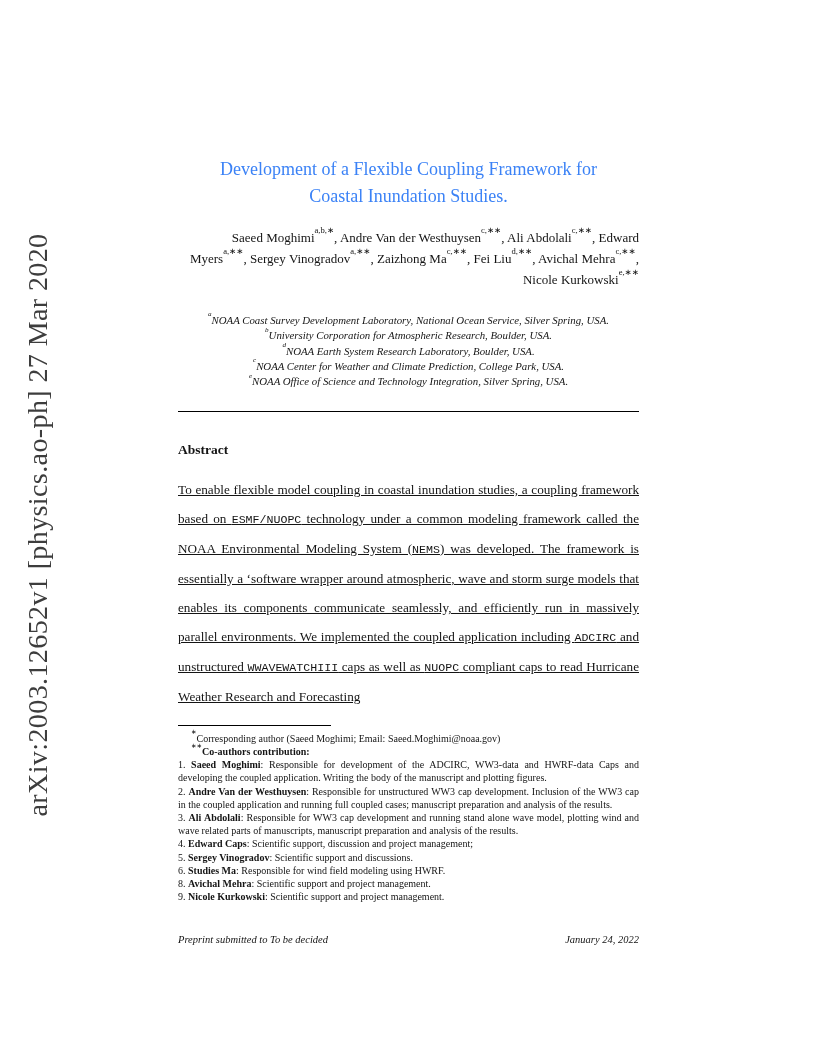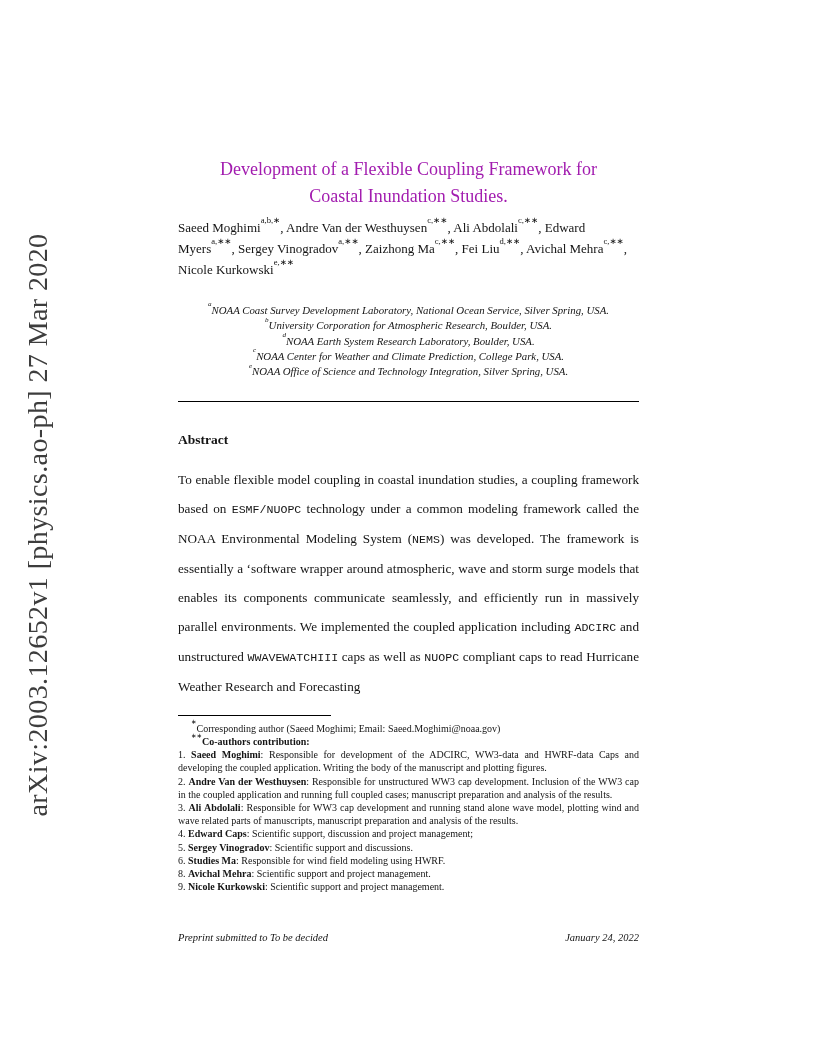--- a/index.html
+++ b/index.html
@@ -10,39 +10,39 @@
     background:#ffffff; color:#141414; overflow:hidden;
   }
   .watermark {
     position:absolute; top:525px; left:38px;
     transform:translate(-50%,-50%) rotate(-90deg);
     white-space:nowrap; font-size:28px; color:#3d3d3d; letter-spacing:0.4px;
   }
   .content { position:absolute; left:178px; top:156px; width:461px; }
   .title {
     font-size:18px; font-weight:normal; text-align:center;
-    line-height:1.5; white-space:pre-line; color:#a21caf;
+    line-height:1.5; white-space:pre-line; color:#3b82f6;
   }
-  .authors { margin-top:7px; font-size:13px; text-align:left; line-height:1.62; }
+  .authors { margin-top:17px; font-size:13px; text-align:right; line-height:1.62; }
   .affiliations { margin-top:23px; }
   .affiliation {
     font-style:italic; font-size:10.8px; text-align:center; line-height:1.42;
   }
   sup { font-size:66%; line-height:0; position:relative; top:-0.45em; }
   .rule { margin-top:21px; border:none; border-top:1.2px solid #000; height:0; }
   .abstract-heading { margin-top:30px; font-size:13.5px; font-weight:bold; }
   .abstract-text {
-    margin-top:17px; font-size:13.2px; line-height:29px; text-align:justify;
+    margin-top:17px; font-size:13.2px; line-height:29px; text-align:justify;text-decoration:underline;
   }
   .mono { font-family:"Liberation Mono", monospace; font-size:0.88em; }
   .fn-rule { margin-top:14px; width:153px; border-top:1px solid #000; height:0; }
   .footnotes { margin-top:6px; font-size:10px; line-height:13.2px; text-align:justify; }
   .footnote.indent { text-indent:13px; }
   .page-footer {
-    margin-top:39px; display:flex; justify-content:space-between;
+    margin-top:31px; display:flex; justify-content:space-between;
     font-style:italic; font-size:10.5px;
   }
 </style>
 </head>
 <body>
 
 <div class="page">
 
   <div class="watermark">arXiv:2003.12652v1  [physics.ao-ph]  27 Mar 2020</div>
 

